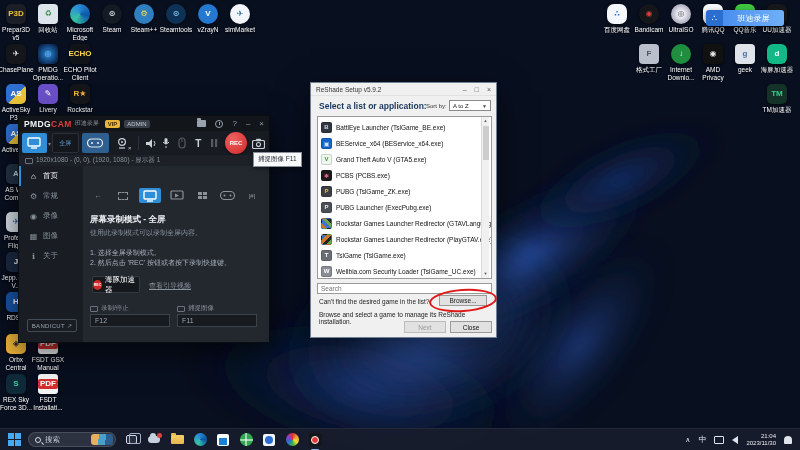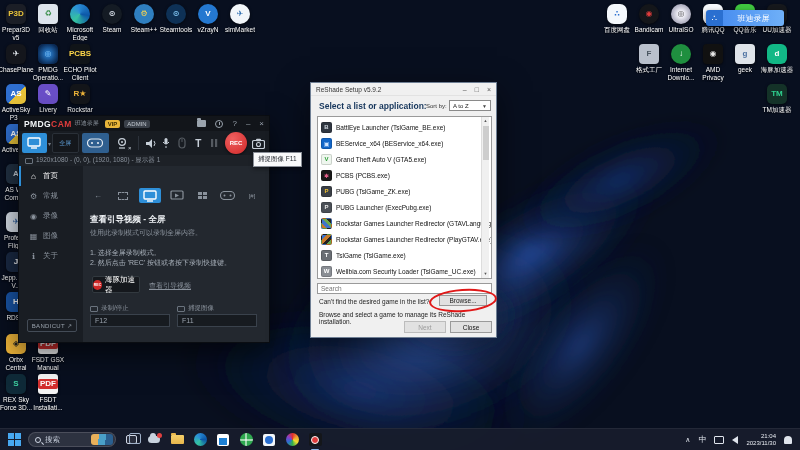--- a/index.html
+++ b/index.html
@@ -265,21 +265,21 @@
       <div class="dicon-label">ChasePlane</div>
     </div>
       <div class="dicon" style="left: 30px; top: 44px;">
       <div class="dicon-img" style="background: radial-gradient(circle, rgb(42, 127, 208) 10%, rgb(10, 42, 85) 75%); border-radius: 5px;">
         <span class="dicon-glyph" style="color: rgb(127, 192, 240);">◎</span>
       </div>
       <div class="dicon-label">PMDG Operatio...</div>
     </div>
       <div class="dicon" style="left: 62px; top: 44px;">
       <div class="dicon-img" style="background: rgb(16, 20, 24); border-radius: 4px;">
-        <span class="dicon-glyph" style="color: rgb(255, 216, 74);">PCBS</span>
+        <span class="dicon-glyph" style="color: rgb(255, 216, 74);">ECHO</span>
       </div>
       <div class="dicon-label">ECHO Pilot Client</div>
     </div>
       <div class="dicon" style="left: -2px; top: 84px;">
       <div class="dicon-img" style="background: linear-gradient(135deg, rgb(47, 111, 208) 55%, rgb(232, 195, 58) 55%); border-radius: 5px;">
         <span class="dicon-glyph" style="color: rgb(255, 255, 255);">AS</span>
       </div>
       <div class="dicon-label">ActiveSky P3D</div>
     </div>
       <div class="dicon" style="left: 30px; top: 84px;">
@@ -575,21 +575,21 @@
           <div class="bc-mode">
             <svg width="15" height="9">
                 <rect x="0.5" y="0.5" width="14" height="8" rx="4" fill="none" stroke="#8a929c" stroke-width="1.1"></rect>
                 <circle cx="4.5" cy="4.5" r="1" fill="#8a929c"></circle>
                 <circle cx="10.5" cy="4.5" r="1" fill="#8a929c"></circle>
               </svg>
           </div>
           <div class="bc-mode" style="font-size:6px;">[#]</div>
         </div>
 
-        <div class="bc-h1">查看引导视频 - 全屏</div>
+        <div class="bc-h1">屏幕录制模式 - 全屏</div>
         <div class="bc-desc">使用此录制模式可以录制全屏内容。</div>
         <div class="bc-step1">1. 选择全屏录制模式。</div>
         <div class="bc-step2">2. 然后点击 'REC' 按钮或者按下录制快捷键。</div>
 
         <div class="bc-start">
           <span class="bc-start-rec">REC</span>
           <span class="bc-start-label">海豚加速器</span>
         </div>
         <span class="bc-link">查看引导视频</span>
 

